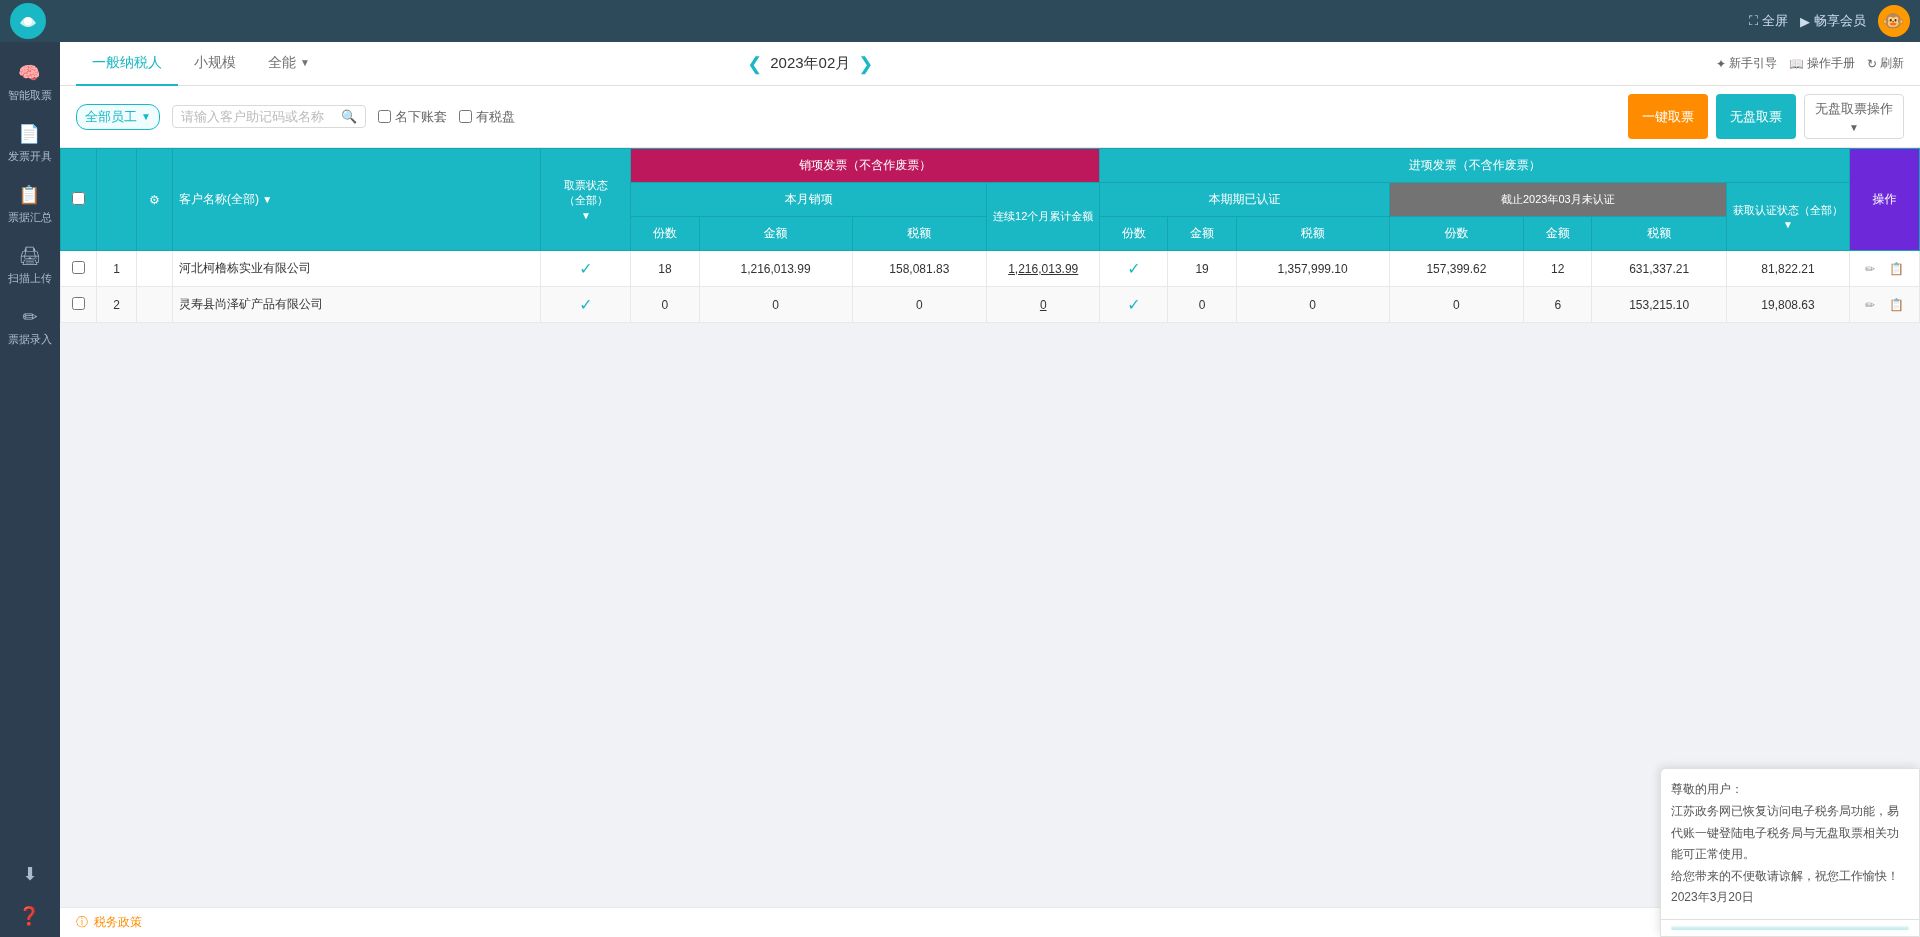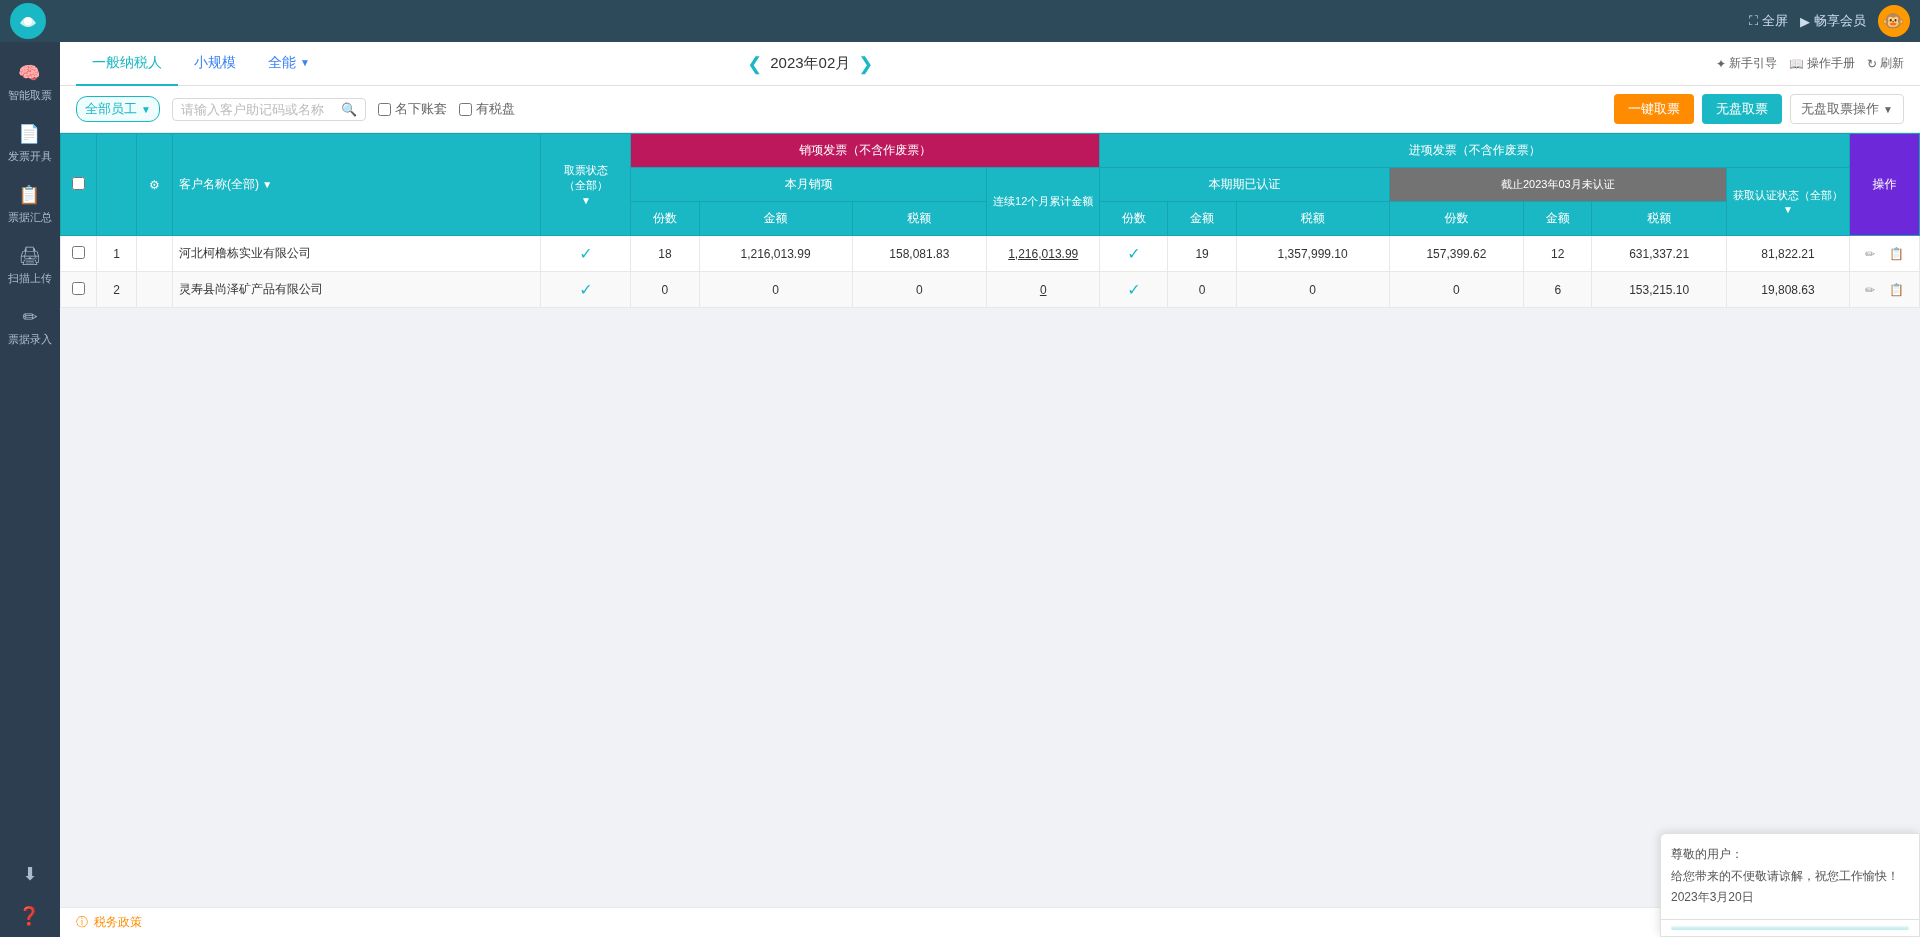--- a/index.html
+++ b/index.html
@@ -45,21 +45,21 @@
     }
 
     
     .tab-bar {
       background: #fff; border-bottom: 1px solid #e0e0e0;
       display: flex; align-items: center; padding: 0 16px; height: 44px;
       flex-shrink: 0;
     }
     .tab-item {
       padding: 0 16px; height: 44px; display: flex; align-items: center;
-      cursor: pointer; font-size: 14px; color: #3b82f6; border-bottom: 2px solid transparent;
+      cursor: pointer; font-size: 14px; color: #737373; border-bottom: 2px solid transparent;
       white-space: nowrap;
     }
     .tab-item.active { color: #1ab8c4; border-bottom: 2px solid #1ab8c4; font-weight: 500; }
     .tab-period { display: flex; align-items: center; gap: 8px; margin: 0 auto; font-size: 15px; color: #333; }
     .tab-period .arrow { cursor: pointer; color: #1ab8c4; font-size: 18px; display: flex; align-items: center; }
     .tab-right { display: flex; align-items: center; gap: 12px; margin-left: auto; }
     .tab-action { color: #666; font-size: 12px; cursor: pointer; display: flex; align-items: center; gap: 3px; }
 
     
     .filter-bar {
@@ -74,21 +74,21 @@
       display: flex; align-items: center; border: 1px solid #d9d9d9; border-radius: 4px; padding: 3px 8px;
       background: #fff; min-width: 180px;
     }
     .filter-input { border: none; outline: none; font-size: 13px; color: #333; width: 160px; }
     .filter-input::placeholder { color: #bbb; }
     .search-icon { color: #aaa; cursor: pointer; }
     .filter-checkbox { display: flex; align-items: center; gap: 4px; font-size: 13px; color: #666; cursor: pointer; }
     .filter-right { margin-left: auto; display: flex; gap: 8px; }
     .btn-orange { background: #ff8c00; color: #fff; border: none; border-radius: 4px; padding: 5px 14px; font-size: 13px; cursor: pointer; white-space: nowrap; }
     .btn-teal { background: #1ab8c4; color: #fff; border: none; border-radius: 4px; padding: 5px 14px; font-size: 13px; cursor: pointer; white-space: nowrap; }
-    .btn-outline { background: #fff; color: #666; border: 1px solid #d9d9d9; border-radius: 4px; padding: 5px 10px; font-size: 13px; cursor: pointer; display: flex; align-items: center; gap: 4px; white-space: nowrap; }
+    .btn-outline { background: #fff; color: #666; border: 1px solid #d9d9d9; border-radius: 4px; padding: 5px 10px; font-size: 13px; cursor: pointer; display: flex; align-items: center; gap: 4px; white-space: nowrap; flex-direction: column; }
 
     
     .table-wrap { flex: 1; overflow: auto; padding: 0; }
     table { width: 100%; border-collapse: collapse; background: #fff; }
     thead tr th {
       background: #1ab8c4; color: #fff; font-weight: 500; font-size: 12px;
       padding: 8px 6px; text-align: center; border: 1px solid #16a5b0; white-space: nowrap;
     }
     tbody tr td {
       padding: 8px 6px; text-align: center; border: 1px solid #e8e8e8; font-size: 12px; color: #333;
@@ -349,20 +349,21 @@
           </td>
         </tr>
       </tbody>
     </table>
   </div>
 </div>
 
 <div class="notif-panel">
   <div class="notif-body">
     <div>尊敬的用户：</div>
+    <div>江苏政务网已恢复访问电子税务局功能，易代账一键登陆电子税务局与无盘取票相关功能可正常使用。</div>
     <div>给您带来的不便敬请谅解，祝您工作愉快！</div>
     <div>2023年3月20日</div>
   </div>
   <div class="notif-footer">
     <div class="notif-scroll"></div>
   </div>
 </div>
 
 <div class="status-bar">
   <span>ⓘ</span>

